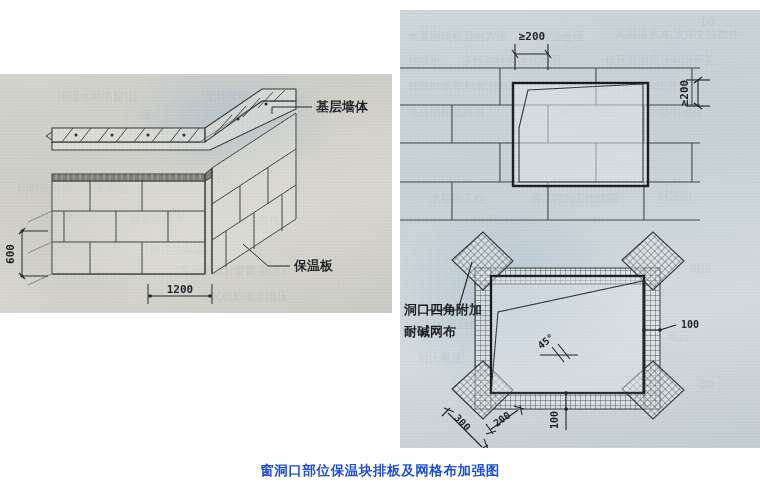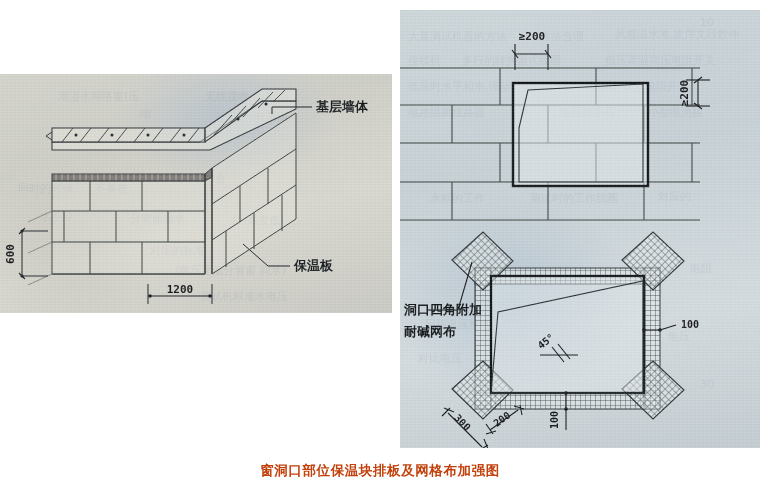--- a/index.html
+++ b/index.html
@@ -66,21 +66,21 @@
   
   #figure-caption {
     position: absolute;
     left: 0;
     top: 462px;
     width: 760px;
     text-align: center;
     font-family: "DejaVu Sans", "Liberation Sans", sans-serif;
     font-size: 13.5px;
     font-weight: bold;
-    color: #c2410c;
+    color: #1d4ed8;
     letter-spacing: .6px;
     white-space: nowrap;
   }
 
   
   .cn-label {
     font-family: "DejaVu Sans", "Liberation Sans", sans-serif;
     font-size: 13px;
     font-weight: bold;
     fill: #15191c;

